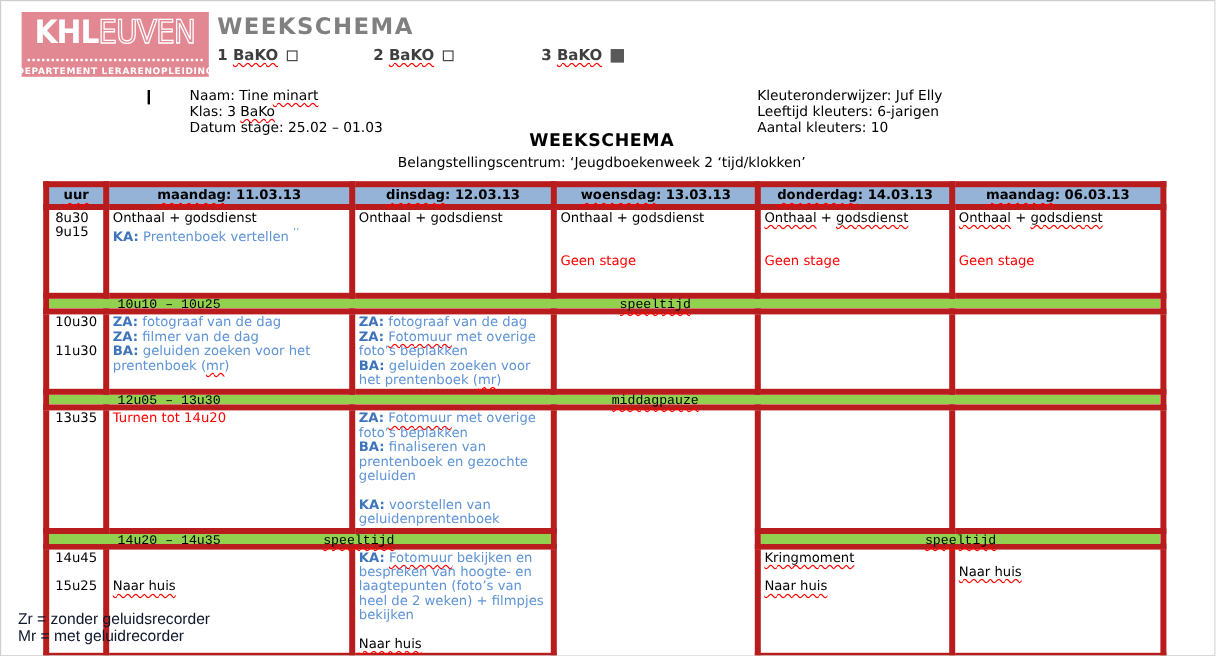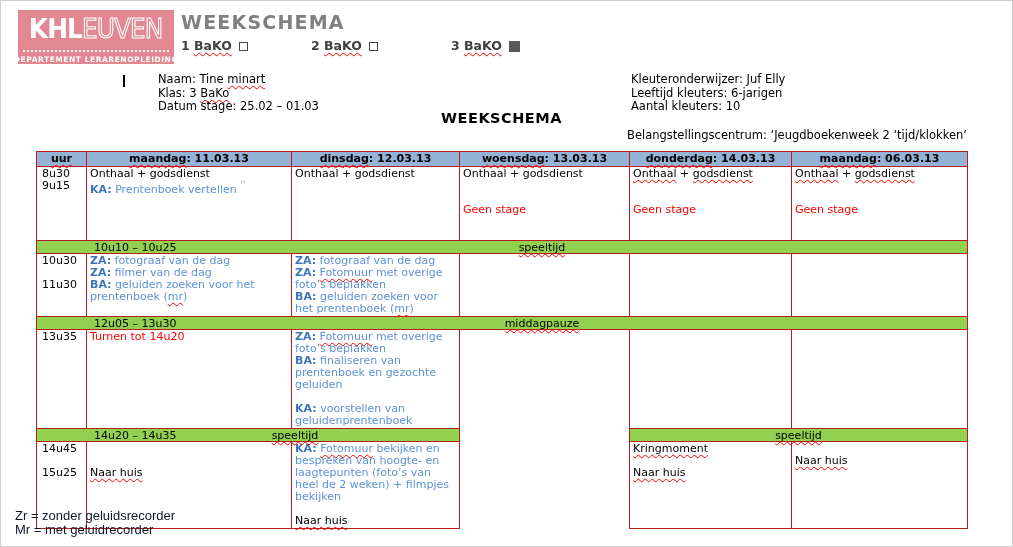--- a/index.html
+++ b/index.html
@@ -13,21 +13,21 @@
   }
   *{margin:0;padding:0;box-sizing:border-box;}
   html,body{background:#fff;}
   .page{
     position:relative;width:1013px;height:547px;background:#fff;
     border:1px solid #cfcfcf;overflow:hidden;
     font-family:"DejaVu Sans",sans-serif;color:#000;
   }
   
   .logo{position:absolute;left:17px;top:9px;width:156px;height:54px;background:var(--logo-pink);
-        display:flex;flex-direction:column;align-items:center;justify-content:center;padding-top:2px;}
+        display:flex;flex-direction:column;align-items:center;justify-content:space-between;padding-top:2px;}
   .logo-name{line-height:32px;white-space:nowrap;transform:scaleX(.92);}
   .logo-khl{font-weight:bold;color:#fff;font-size:27px;letter-spacing:-1px;}
   .logo-euven{color:#fff;font-size:27px;letter-spacing:-1px;font-weight:400;}
   @supports (-webkit-text-stroke:1px #fff){
     .logo-euven{color:transparent;-webkit-text-stroke:1.1px #fff;}
   }
   .logo-dots{width:146px;border-top:2px dotted #fff;margin-top:1px;}
   .logo-dept{color:#fff;font-size:7.5px;font-weight:bold;letter-spacing:.55px;margin-top:3px;white-space:nowrap;}
   
   .ws-heading{position:absolute;left:180px;top:10px;font-size:19px;font-weight:bold;
@@ -36,32 +36,32 @@
   .opt{position:absolute;top:0;white-space:nowrap;}
   .opt1{left:180px}.opt2{left:310px}.opt3{left:450px}
   .opt-box{display:inline-block;width:9px;height:9px;border:1.5px solid #474747;margin-left:7px;vertical-align:-1px;background:#fff;}
   .opt-box.checked{background:#595959;border-color:#595959;width:11px;height:11px;vertical-align:-2px;}
   
   .caret{position:absolute;left:122px;top:74px;width:1.5px;height:12px;background:#000;}
   .info-left{position:absolute;left:125px;top:72px;font-size:11.5px;line-height:13.5px;margin-left:32px;}
   .info-right{position:absolute;left:630px;top:72px;font-size:11.5px;line-height:13.5px;}
   .doc-title{position:absolute;left:35px;top:109px;width:931px;text-align:center;
              font-size:14.5px;font-weight:bold;letter-spacing:.5px;}
-  .doc-subtitle{position:absolute;left:35px;top:127px;width:931px;text-align:right;font-size:11.5px;}
+  .doc-subtitle{position:absolute;left:35px;top:127px;width:931px;text-align:center;font-size:11.5px;}
   
   table.schedule{position:absolute;left:35px;top:150px;width:931px;border-collapse:collapse;
                  table-layout:fixed;font-size:11px;}
-  .schedule td,.schedule th{border:1px solid #b91c1c;vertical-align:top;padding:1px 3px;}
+  .schedule td,.schedule th{border:5px solid #b91c1c;vertical-align:top;padding:1px 3px;}
   .schedule th{background:var(--header-bg);font-weight:bold;text-align:center;font-size:11px;padding:0 2px;line-height:14px;}
   .tr-header{height:15px}
   .tr-r1{height:74px}.tr-r2{height:58px}.tr-r3{height:81px}.tr-r4{height:72px}
   .tr-g1,.tr-g2,.tr-g3{height:13px}
   .schedule td.uur{padding-left:5px;}
   .schedule td.nocell{border:none;background:#fff;}
-  .schedule td.band{background:var(--band-green);position:relative;padding:0;line-height:13px;}
+  .schedule td.band{background:var(--band-green);position:relative;padding:0;line-height:13px;font-family:Liberation Mono, monospace;}
   .band-time{position:absolute;left:57px;top:0;line-height:13px;white-space:nowrap;}
   .band-full .band-center{position:absolute;left:505px;top:0;transform:translateX(-50%);line-height:13px;}
   .band3-left .band-center{position:absolute;left:258px;top:0;transform:translateX(-50%);line-height:13px;}
   .band3-right .band-center{position:absolute;left:50%;top:0;transform:translateX(-50%);line-height:13px;}
   .line{min-height:12px;line-height:12px;}
   .iline{white-space:nowrap;}
   
   .s-lb{color:var(--label-blue);font-weight:bold;}
   .s-bl{color:var(--body-blue);}
   .s-r{color:var(--alert-red);}

